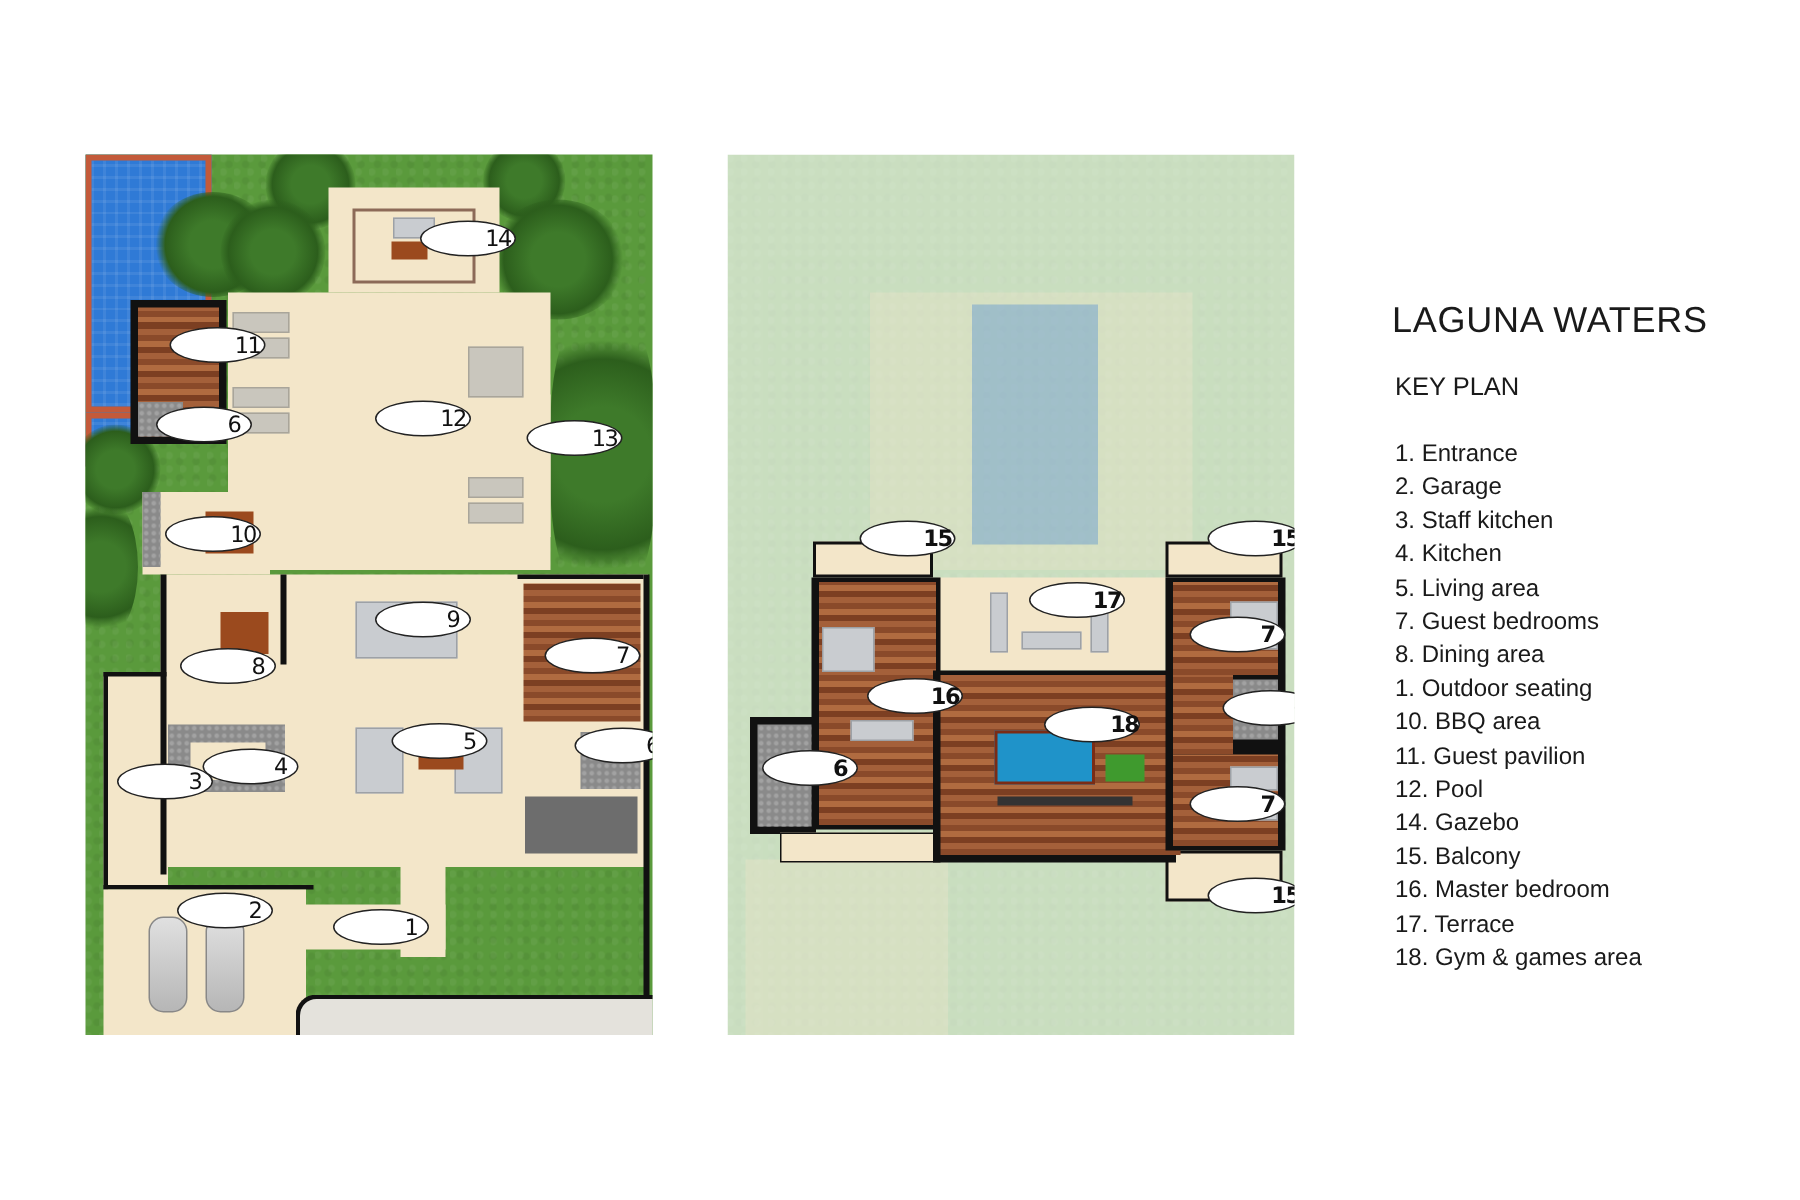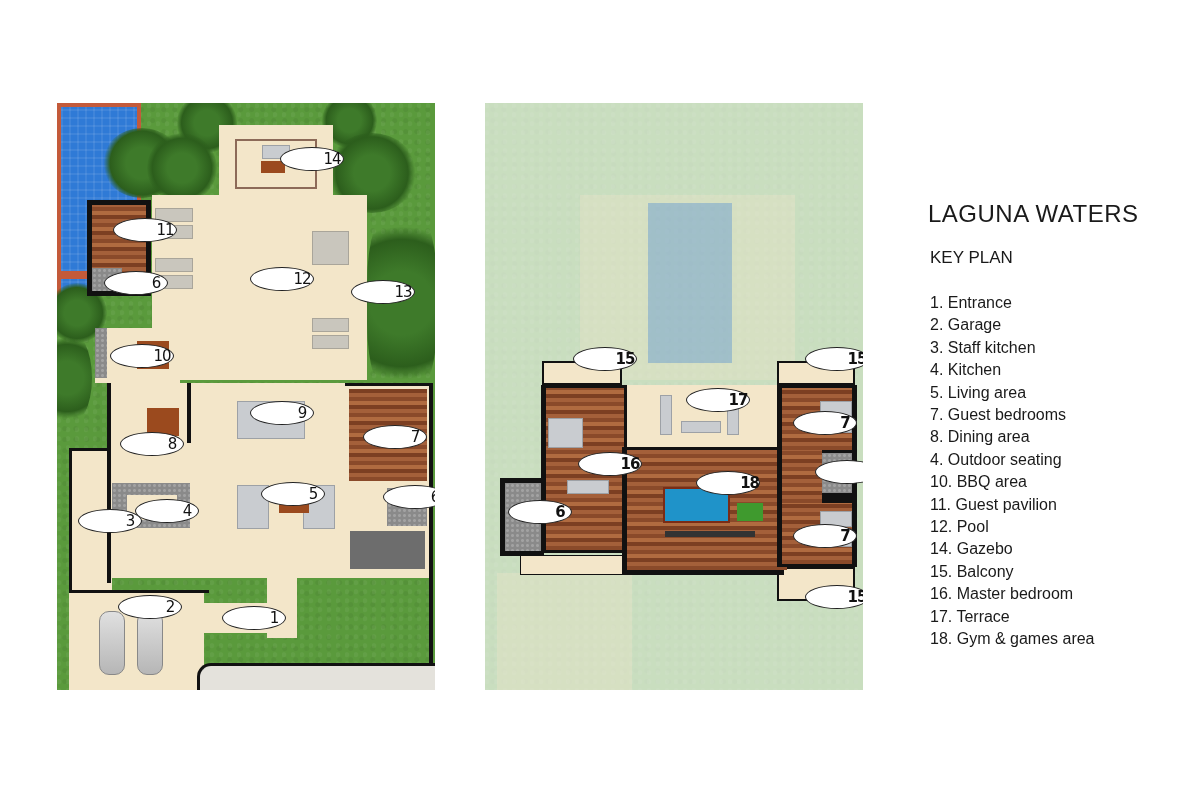--- a/index.html
+++ b/index.html
@@ -165,21 +165,21 @@
   <h1>LAGUNA WATERS</h1>
   <h2>KEY PLAN</h2>
   <ol>
     <li>1. Entrance</li>
     <li>2. Garage</li>
     <li>3. Staff kitchen</li>
     <li>4. Kitchen</li>
     <li>5. Living area</li>
     <li>7. Guest bedrooms</li>
     <li>8. Dining area</li>
-    <li>4. Outdoor seating</li>
+    <li>1. Outdoor seating</li>
     <li>10. BBQ area</li>
     <li>11. Guest pavilion</li>
     <li>12. Pool</li>
     <li>14. Gazebo</li>
     <li>15. Balcony</li>
     <li>16. Master bedroom</li>
     <li>17. Terrace</li>
     <li>18. Gym &amp; games area</li>
   </ol>
 </div>

